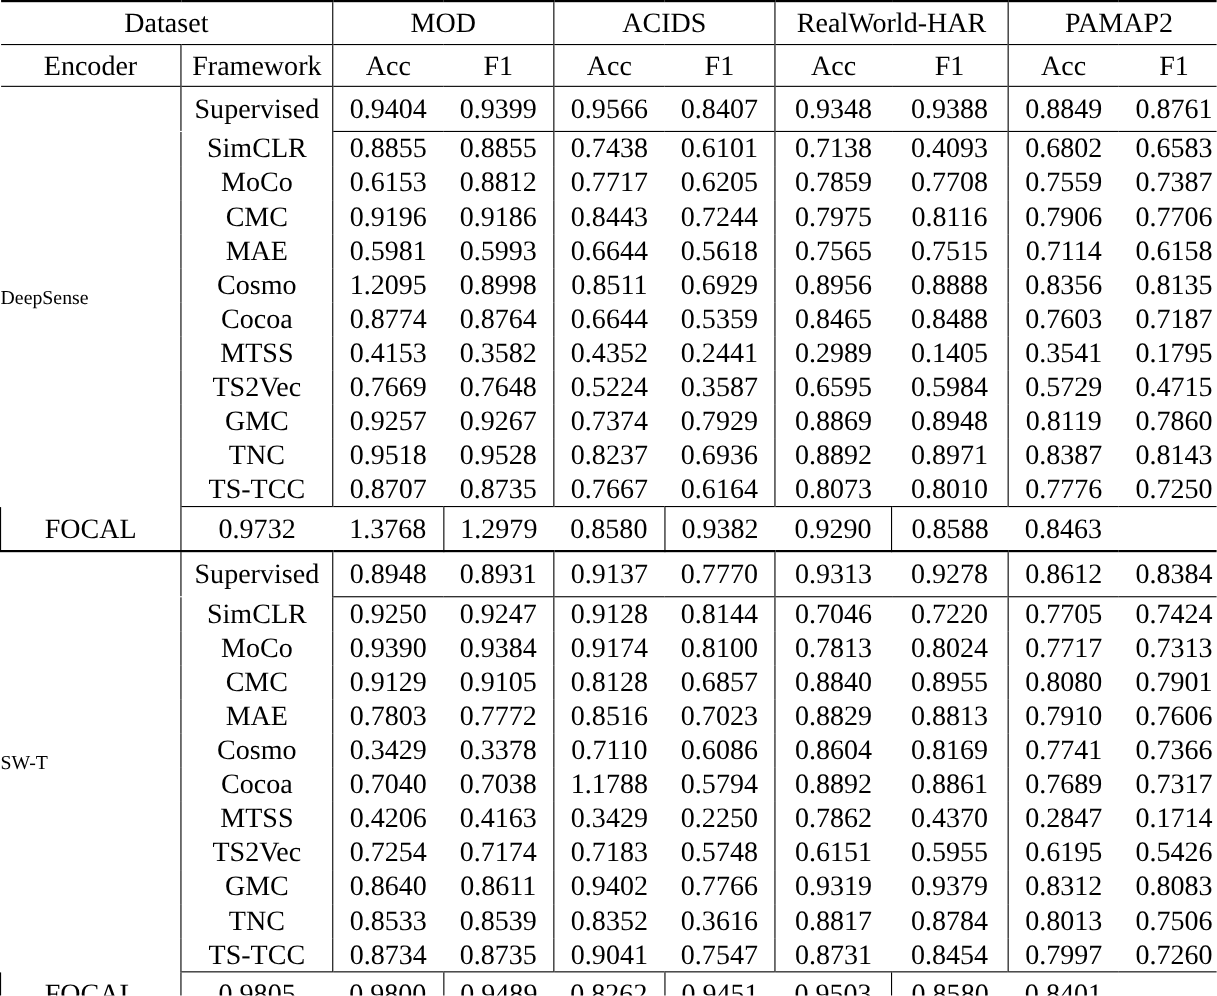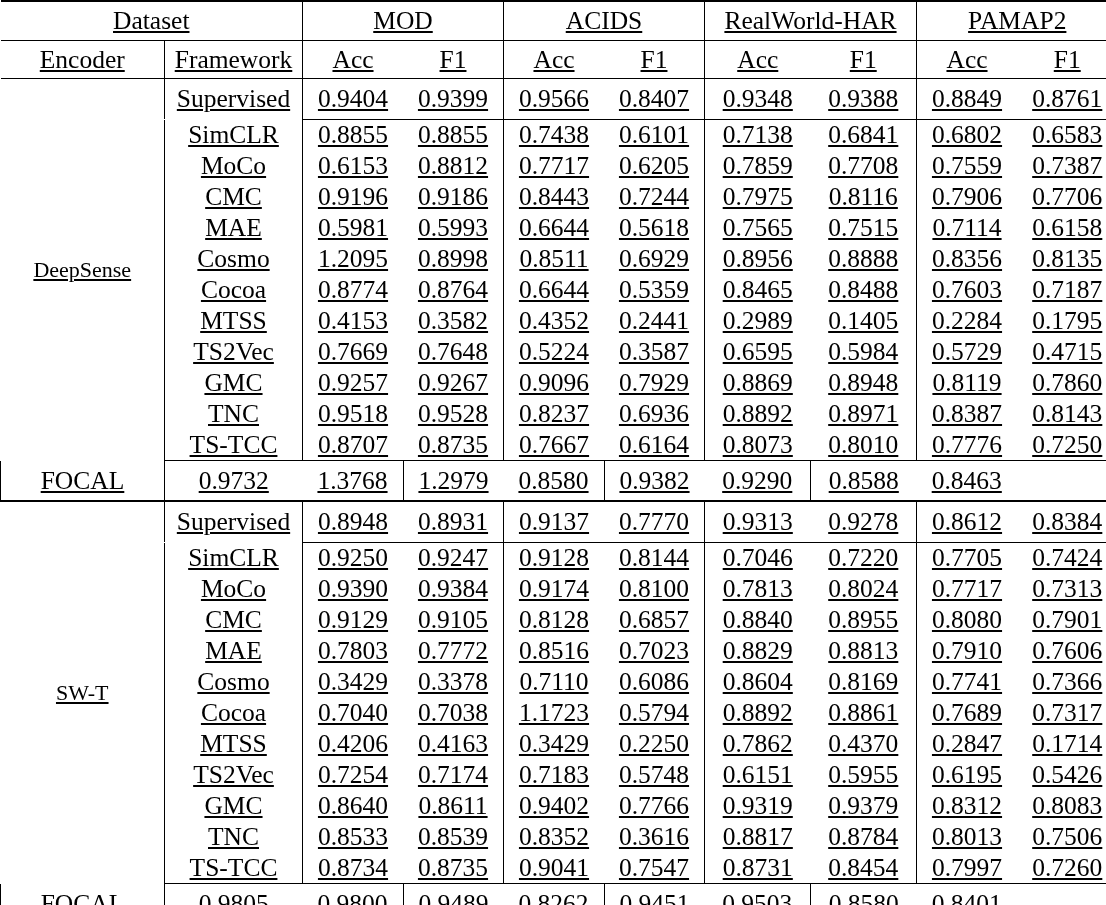--- a/index.html
+++ b/index.html
@@ -12,21 +12,20 @@
     height: 905px;
     font-family: "Liberation Serif", "DejaVu Serif", serif;
     color: #000000;
     overflow: hidden;
   }
   #table-wrap {
     width: 1106px;
     height: 905px;
     position: relative;
     box-sizing: border-box;
-    text-decoration: underline;
   }
   table.results {
     border-collapse: collapse;
     width: 1106px;
     table-layout: fixed;
     font-size: 25.5px;
     line-height: 1;
   }
   table.results td, table.results th {
     padding: 0;
@@ -56,22 +55,21 @@
   tr.rule-heavy > td { border-top: 2.2px solid #000; }
 
   
   tr.spacer td { height: 0; font-size: 0; line-height: 0; padding: 0; }
 
   .row-h { height: 38px; }
   .row-d { height: 31px; }
   .row-s { height: 40px; }
 
   .encoder-label {
-    text-align: center;
-    font-size: 22px;
+    font-size: 18px;
   }
 </style>
 </head>
 <body>
 
 <div id="table-wrap">
   <table class="results">
     <colgroup>
       <col class="c-encoder">
       <col class="c-framework">
@@ -129,21 +127,21 @@
           <td colspan="1" style="border-top: none;"></td>
           <td colspan="9"></td>
         </tr>
         <tr class="row-d">
           <td class="ctr vsep-l">SimCLR</td>
           <td class="num vsep-l">0.8855</td>
           <td class="num">0.8855</td>
           <td class="num vsep-l">0.7438</td>
           <td class="num">0.6101</td>
           <td class="num vsep-l">0.7138</td>
-          <td class="num">0.6841</td>
+          <td class="num">0.4093</td>
           <td class="num vsep-l">0.6802</td>
           <td class="num">0.6583</td>
         </tr>
         <tr class="row-d">
           <td class="ctr vsep-l">MoCo</td>
           <td class="num vsep-l">0.6153</td>
           <td class="num">0.8812</td>
           <td class="num vsep-l">0.7717</td>
           <td class="num">0.6205</td>
           <td class="num vsep-l">0.7859</td>
@@ -196,39 +194,39 @@
           <td class="num">0.7187</td>
         </tr>
         <tr class="row-d">
           <td class="ctr vsep-l">MTSS</td>
           <td class="num vsep-l">0.4153</td>
           <td class="num">0.3582</td>
           <td class="num vsep-l">0.4352</td>
           <td class="num">0.2441</td>
           <td class="num vsep-l">0.2989</td>
           <td class="num">0.1405</td>
-          <td class="num vsep-l">0.2284</td>
+          <td class="num vsep-l">0.3541</td>
           <td class="num">0.1795</td>
         </tr>
         <tr class="row-d">
           <td class="ctr vsep-l">TS2Vec</td>
           <td class="num vsep-l">0.7669</td>
           <td class="num">0.7648</td>
           <td class="num vsep-l">0.5224</td>
           <td class="num">0.3587</td>
           <td class="num vsep-l">0.6595</td>
           <td class="num">0.5984</td>
           <td class="num vsep-l">0.5729</td>
           <td class="num">0.4715</td>
         </tr>
         <tr class="row-d">
           <td class="ctr vsep-l">GMC</td>
           <td class="num vsep-l">0.9257</td>
           <td class="num">0.9267</td>
-          <td class="num vsep-l">0.9096</td>
+          <td class="num vsep-l">0.7374</td>
           <td class="num">0.7929</td>
           <td class="num vsep-l">0.8869</td>
           <td class="num">0.8948</td>
           <td class="num vsep-l">0.8119</td>
           <td class="num">0.7860</td>
         </tr>
         <tr class="row-d">
           <td class="ctr vsep-l">TNC</td>
           <td class="num vsep-l">0.9518</td>
           <td class="num">0.9528</td>
@@ -336,21 +334,21 @@
           <td class="num">0.6086</td>
           <td class="num vsep-l">0.8604</td>
           <td class="num">0.8169</td>
           <td class="num vsep-l">0.7741</td>
           <td class="num">0.7366</td>
         </tr>
         <tr class="row-d">
           <td class="ctr vsep-l">Cocoa</td>
           <td class="num vsep-l">0.7040</td>
           <td class="num">0.7038</td>
-          <td class="num vsep-l">1.1723</td>
+          <td class="num vsep-l">1.1788</td>
           <td class="num">0.5794</td>
           <td class="num vsep-l">0.8892</td>
           <td class="num">0.8861</td>
           <td class="num vsep-l">0.7689</td>
           <td class="num">0.7317</td>
         </tr>
         <tr class="row-d">
           <td class="ctr vsep-l">MTSS</td>
           <td class="num vsep-l">0.4206</td>
           <td class="num">0.4163</td>

